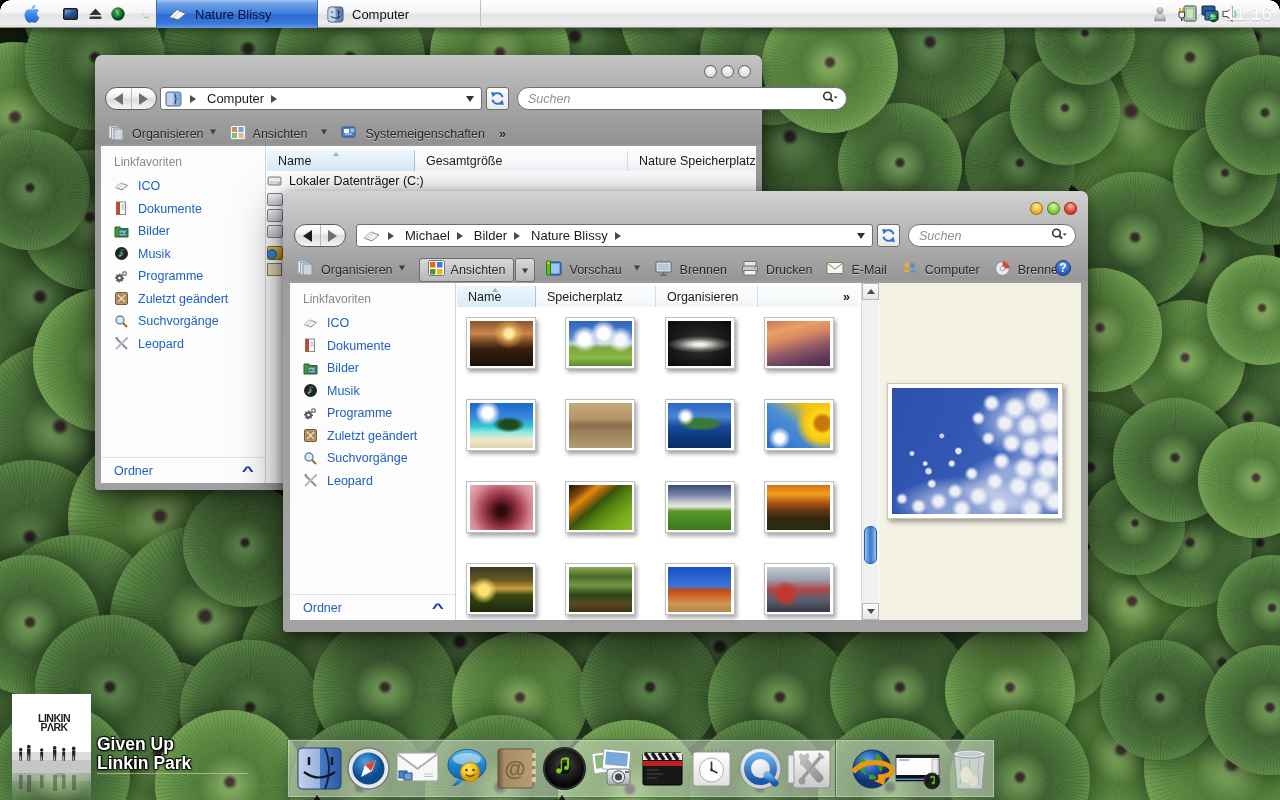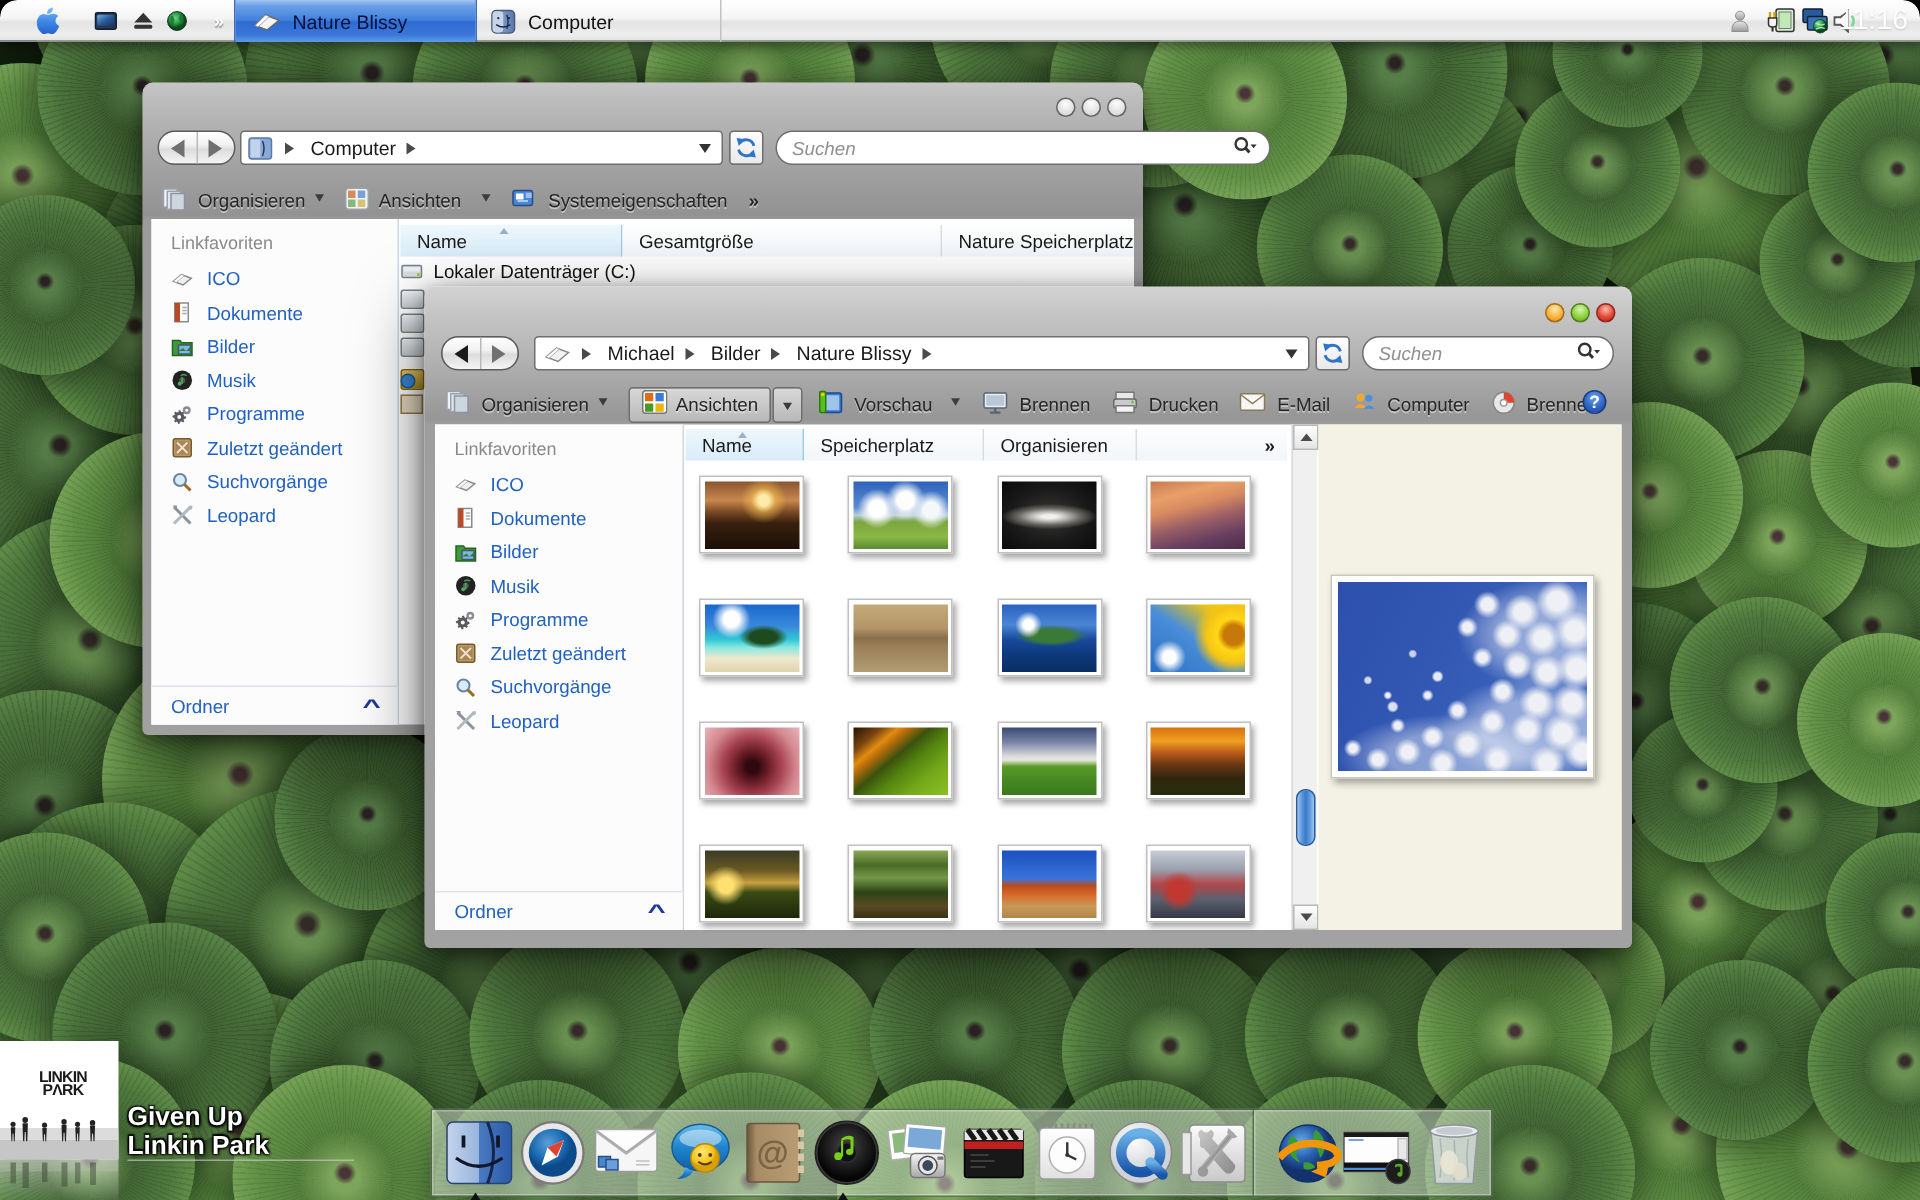--- a/index.html
+++ b/index.html
@@ -86,21 +86,21 @@
 .th>div{width:100%;height:100%}
 
 
 #dock{position:absolute;left:287px;top:739px;width:708px;height:59px;
  background:rgba(228,240,224,.46);border:1px solid rgba(30,50,30,.55);box-shadow:inset 0 0 0 1px rgba(255,255,255,.3);z-index:40}
 #dock .sep{position:absolute;left:547px;top:0;width:1px;height:57px;background:rgba(20,40,30,.5);box-shadow:1px 0 0 rgba(255,255,255,.3)}
 .dicon{position:absolute;top:5px;width:47px;height:47px}
 .dtri{position:absolute;top:791px;width:0;height:0;border:4.5px solid transparent;border-bottom:6px solid #111;z-index:45}
 
 
-#np{position:absolute;left:0;top:694px;width:320px;height:106px;z-index:30}
+#np{position:absolute;left:12px;top:694px;width:320px;height:106px;z-index:30}
 .npt{white-space:nowrap}
 #alb{position:absolute;left:0;top:0;width:79px;height:79px;background:#fff;overflow:hidden}
 #albr{position:absolute;left:0;top:79px;width:79px;height:27px;background:linear-gradient(180deg,rgba(255,255,255,.45),rgba(255,255,255,.06));overflow:hidden}
 .npt{position:absolute;left:85px;color:#fff;font-weight:bold;font-size:17.5px;text-shadow:-1px -1px 1px rgba(0,0,0,.85),1px -1px 1px rgba(0,0,0,.85),-1px 1px 1px rgba(0,0,0,.85),1px 1px 2px #000}
 #npline{position:absolute;left:85px;top:79px;width:151px;height:1px;background:rgba(200,205,200,.65)}
 </style></head>
 <body>
 
 <div id="wall">
     <div class="ball " style="left:20px;top:-85px;width:170px;height:170px"></div>

